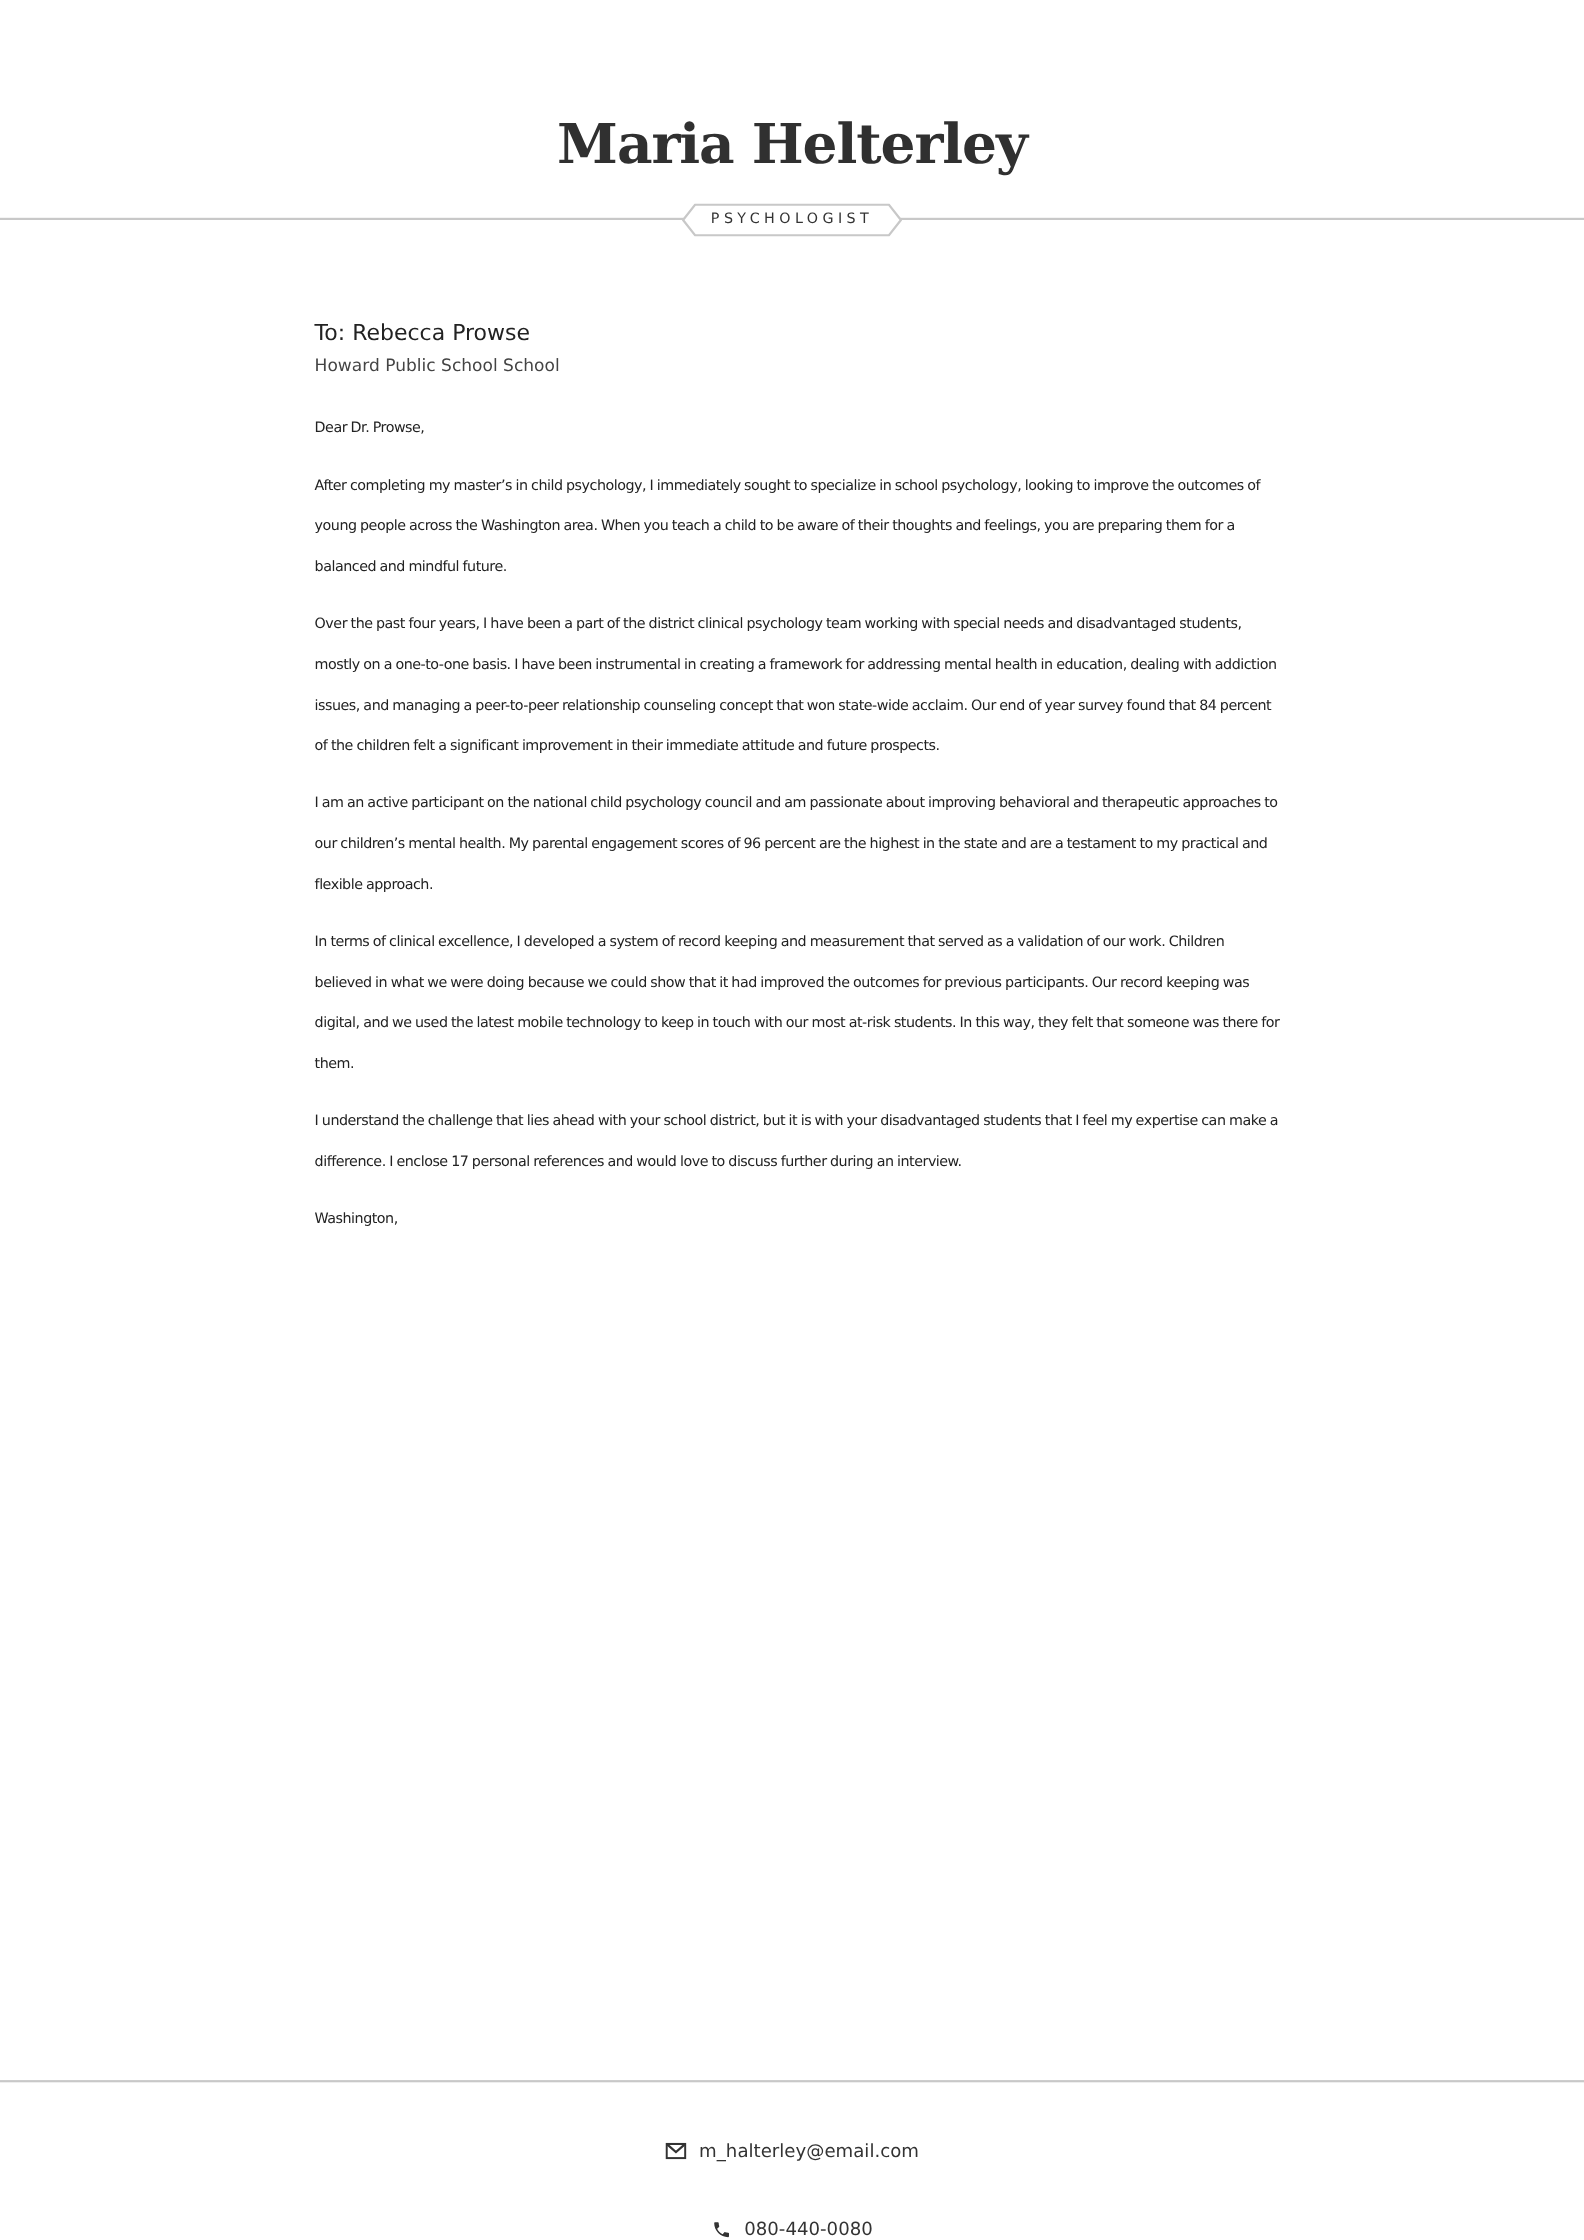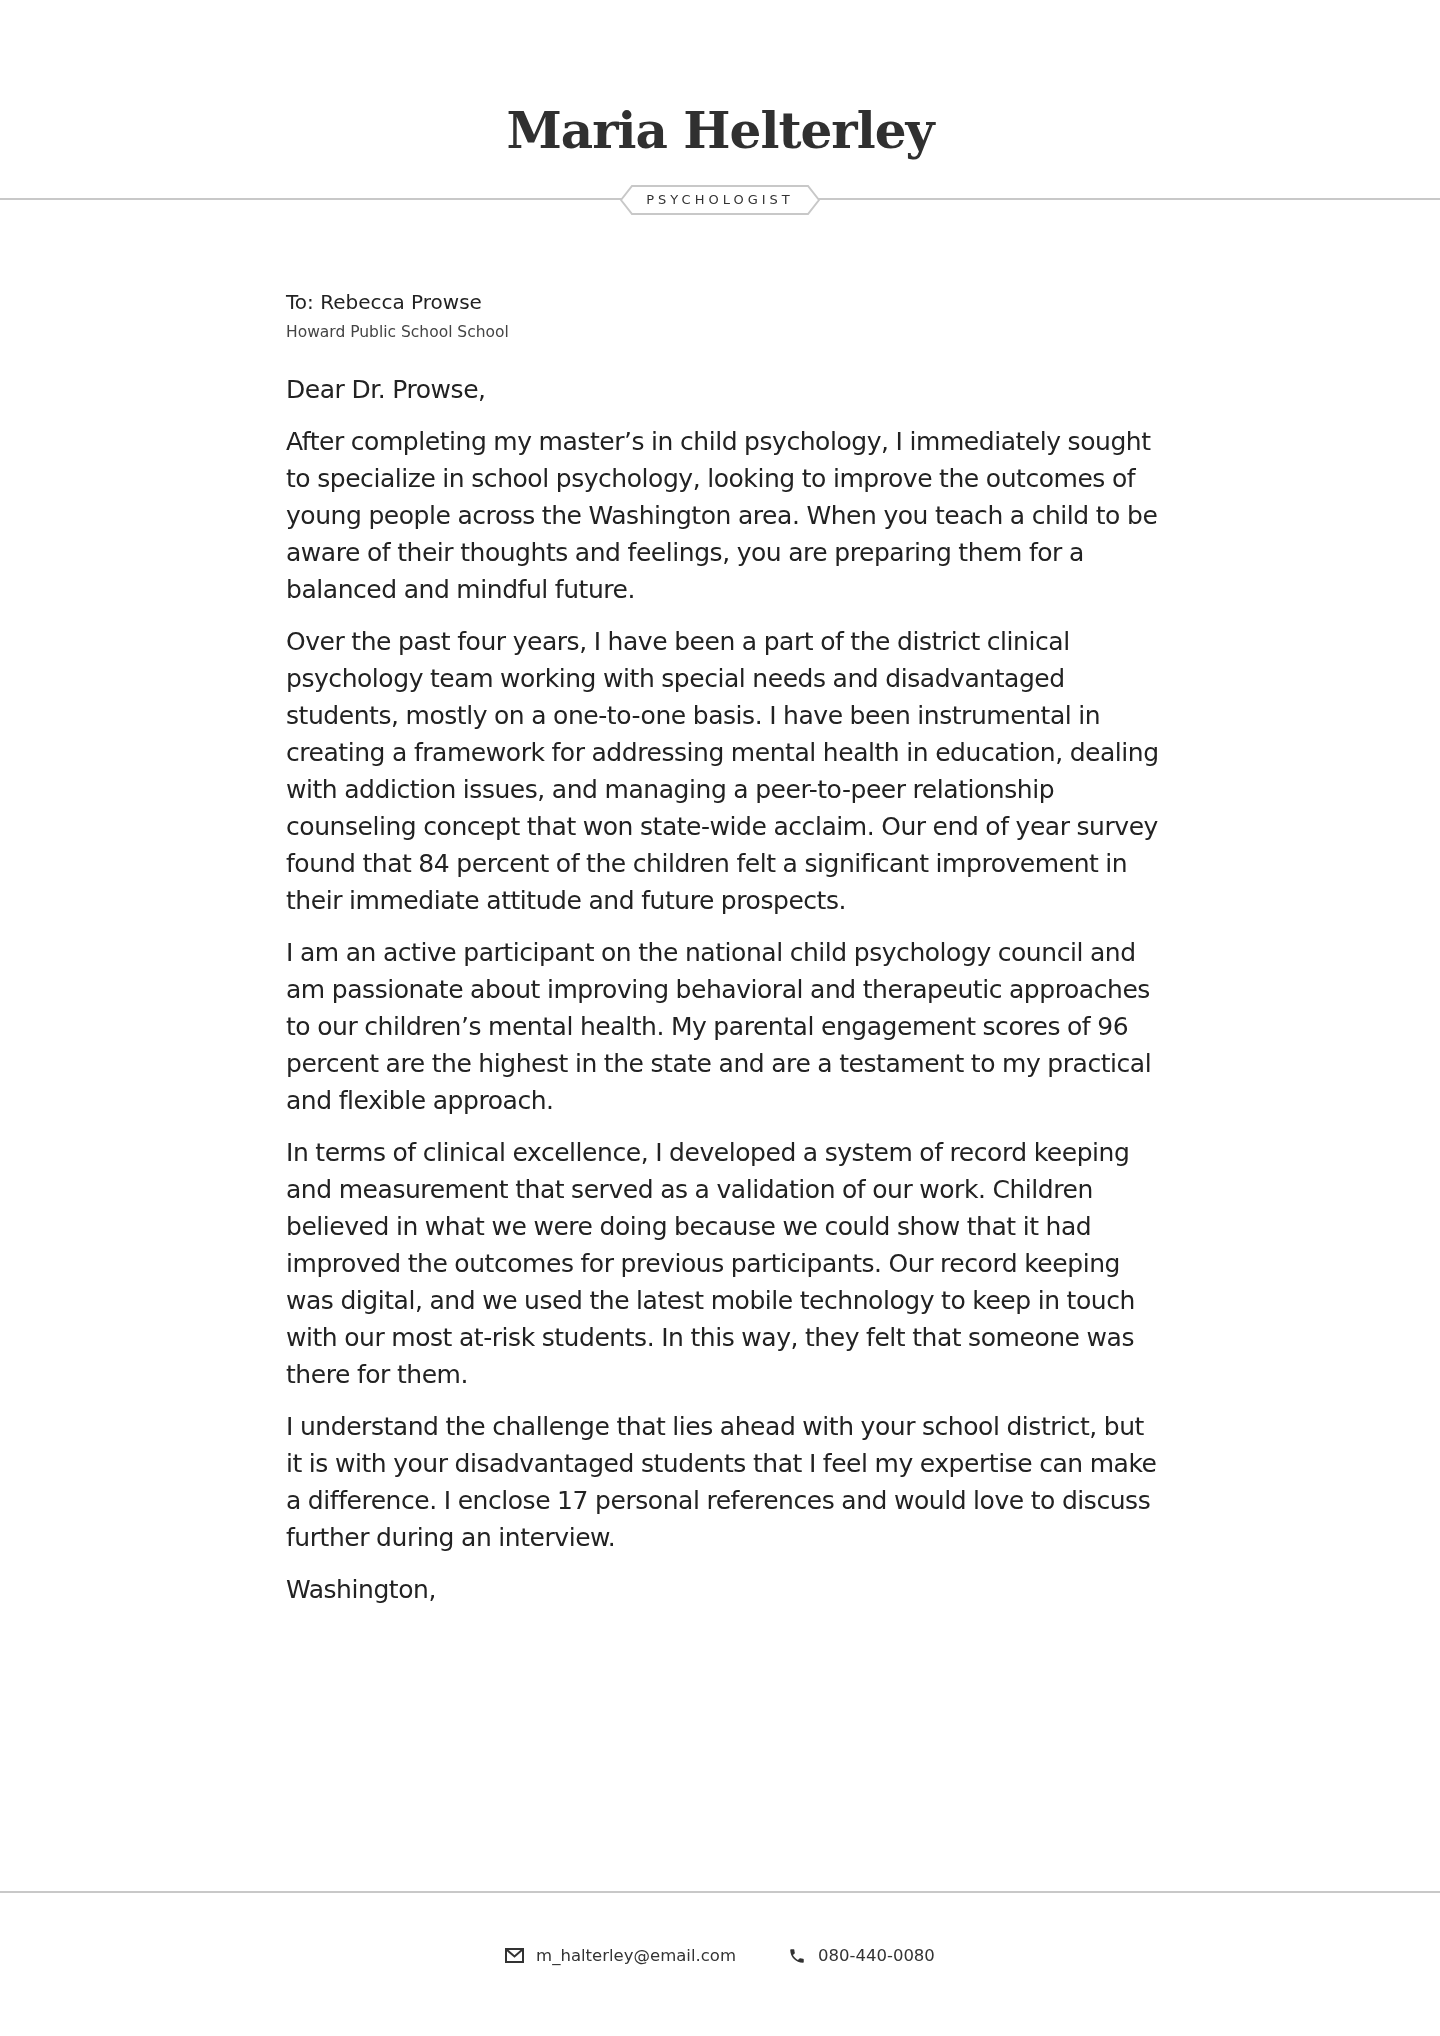--- a/index.html
+++ b/index.html
@@ -74,21 +74,21 @@
     color: #222;
     margin: 0;
   }
   .org {
     font-size: 15.5px;
     line-height: 26px;
     color: #444;
     margin: 0 0 26px 0;
   }
   .greeting, .para, .closing, .signature {
-    font-size: 25px;
+    font-size: 13px;
     line-height: 37px;
     color: #222;
     margin: 0 0 15px 0;
     letter-spacing: -0.45px;
     word-spacing: -0.5px;
   }
   .rule-bottom {
     position: absolute;
     top: 1891px;
     left: 0;
@@ -100,20 +100,21 @@
     position: absolute;
     top: 1946px;
     left: 0;
     width: 1440px;
     display: flex;
     justify-content: center;
     align-items: center;
     gap: 52px;
     font-size: 16.5px;
     color: #333;
+    flex-direction: column;
   }
   .contact {
     display: flex;
     align-items: center;
     gap: 12px;
   }
   .contact svg { display: block; }
 </style>
 </head>
 <body>

